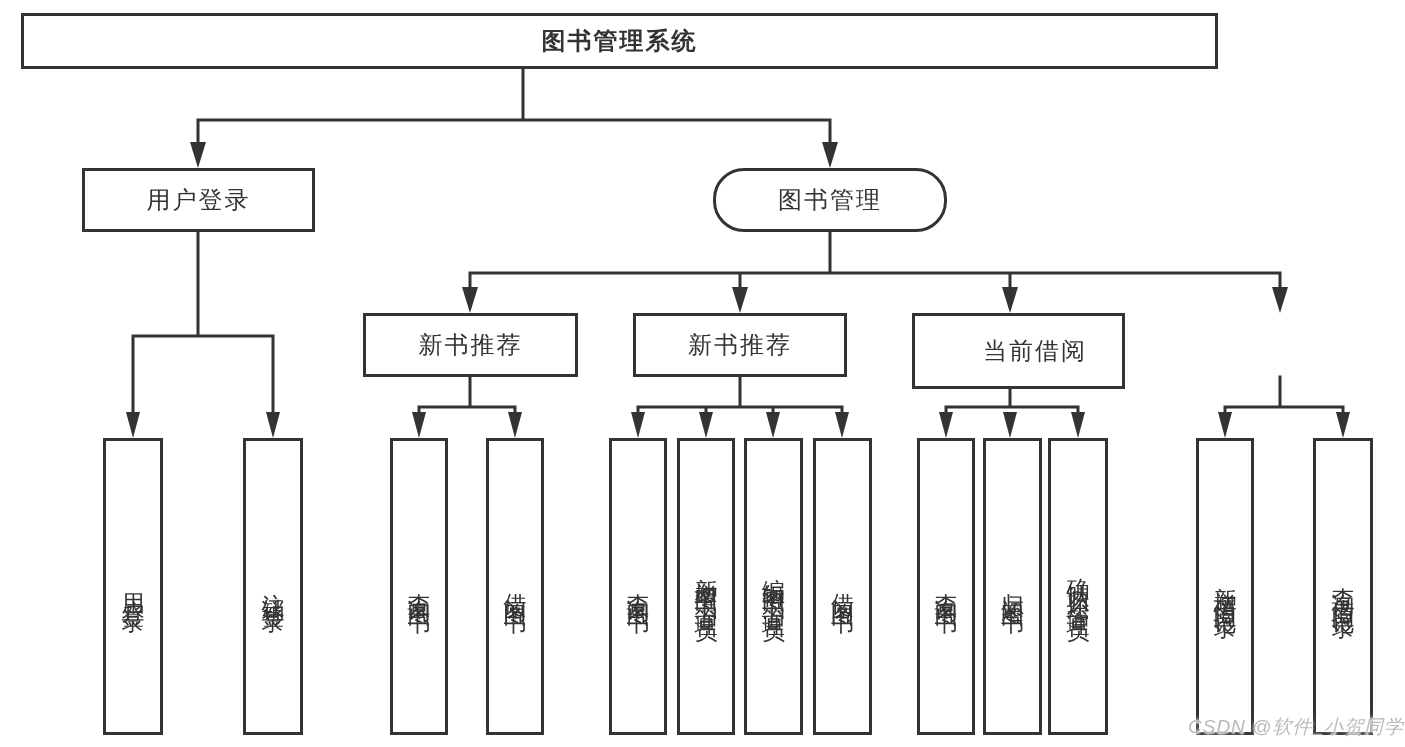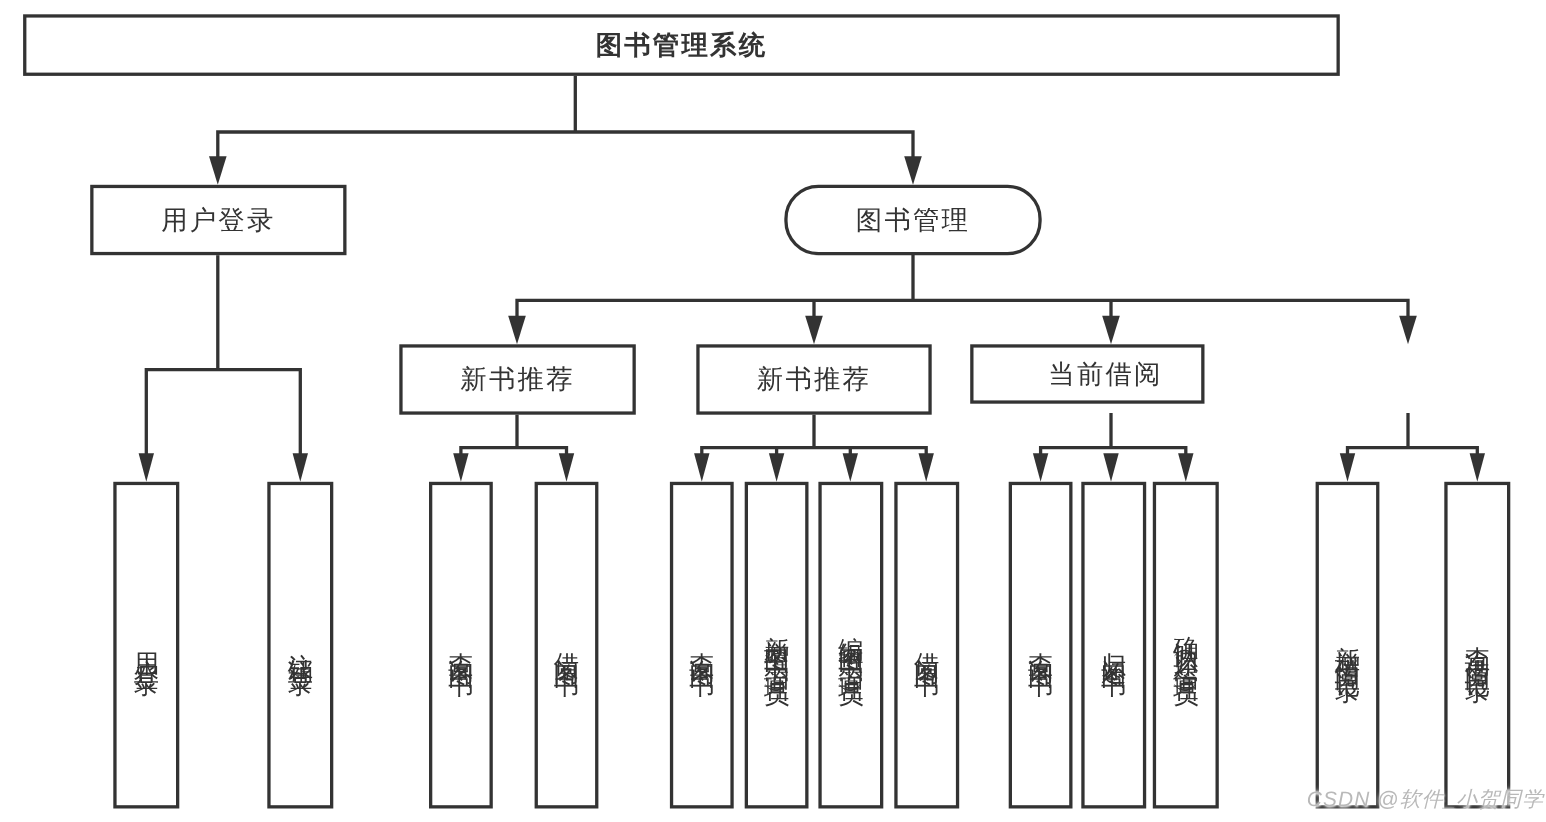--- a/index.html
+++ b/index.html
@@ -134,21 +134,21 @@
   <div class="node h-node" style="left:713px; top:168px; width:234px; height:64px;border-radius:31px;">
     <span>图书管理</span>
   </div>
 
   <div class="node h-node" style="left:363px; top:313px; width:215px; height:64px;">
     <span>新书推荐</span>
   </div>
   <div class="node h-node" style="left:633px; top:313px; width:214px; height:64px;">
     <span>新书推荐</span>
   </div>
-  <div class="node h-node" style="left:882px; top:313px; width:213px; height:54px;padding-left:33px;">
+  <div class="node h-node" style="left:912px; top:313px; width:213px; height:76px;padding-left:33px;">
     <span>当前借阅</span>
   </div>
 
   <div class="node v-node" style="left:103px; top:438px; width:60px; height:297px;">
     <span>用户登录</span>
   </div>
   <div class="node v-node" style="left:243px; top:438px; width:60px; height:297px;">
     <span>注销登录</span>
   </div>
 

